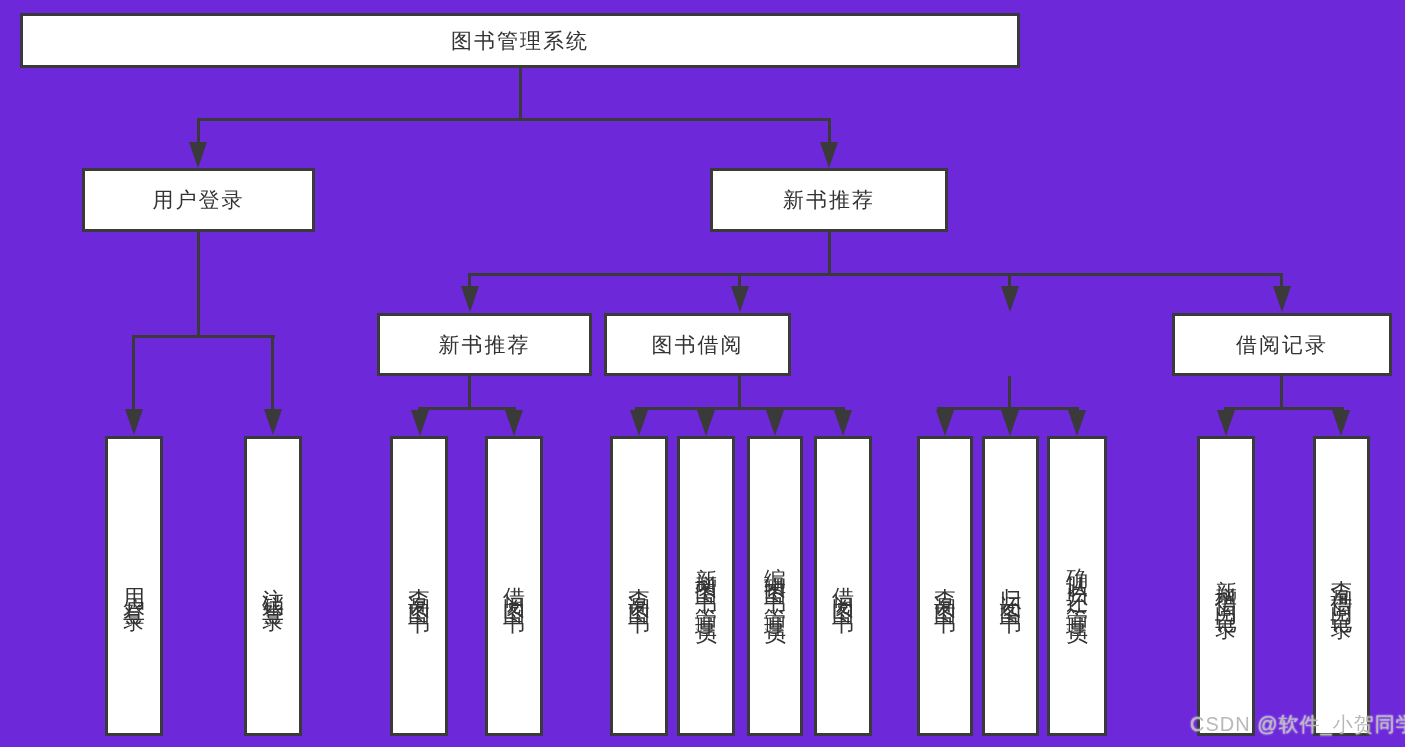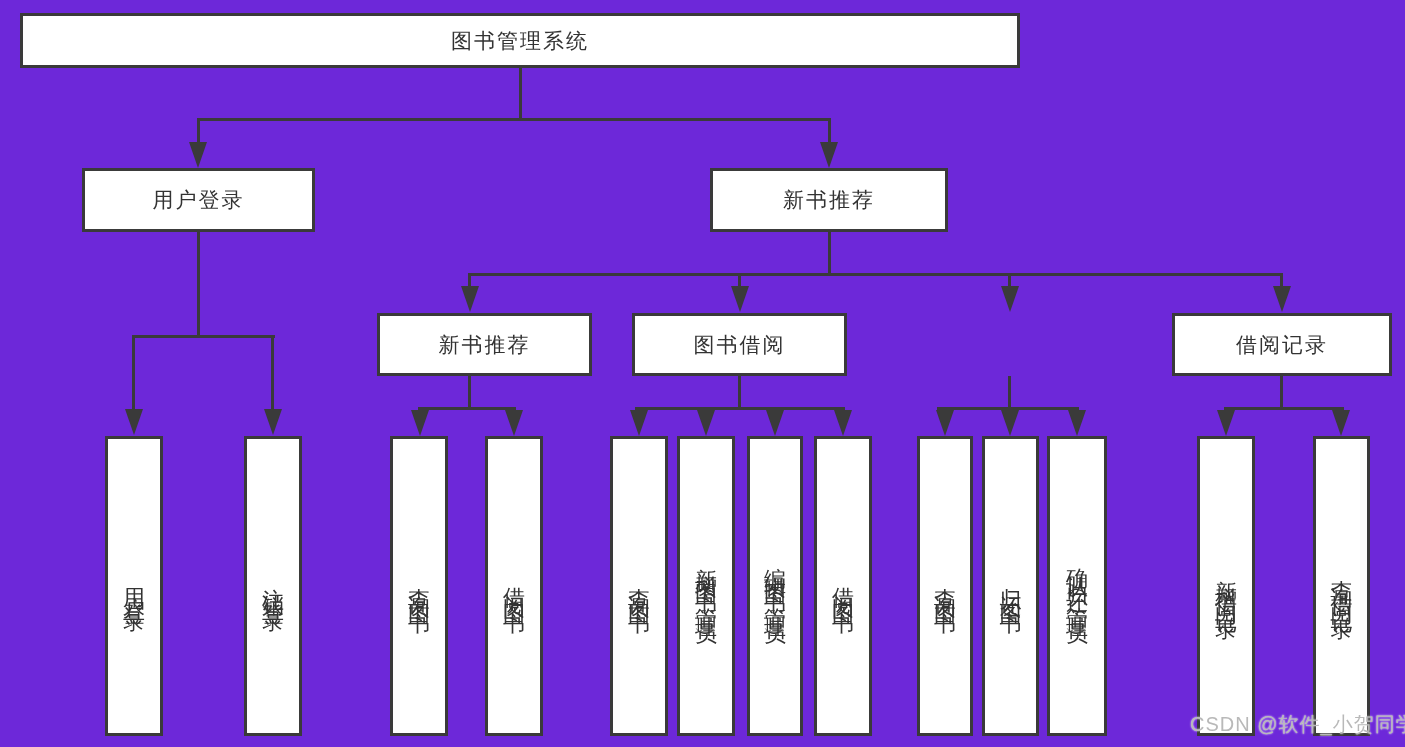--- a/index.html
+++ b/index.html
@@ -79,21 +79,21 @@
   <div class="vl" style="left:468px;top:273px;height:16px;"></div>
   <div class="ah" style="left:461px;top:286px;"></div>
   <div class="vl" style="left:738px;top:273px;height:16px;"></div>
   <div class="ah" style="left:731px;top:286px;"></div>
   <div class="vl" style="left:1008px;top:273px;height:16px;"></div>
   <div class="ah" style="left:1001px;top:286px;"></div>
   <div class="vl" style="left:1280px;top:273px;height:16px;"></div>
   <div class="ah" style="left:1273px;top:286px;"></div>
 
   <div class="box" style="left:377px;top:313px;width:215px;height:63px;">新书推荐</div>
-  <div class="box" style="left:632px;top:313px;width:215px;height:63px;">图书借阅</div>
+  <div class="box" style="left:604px;top:313px;width:187px;height:63px;">图书借阅</div>
   <div class="box" style="left:1172px;top:313px;width:220px;height:63px;">借阅记录</div>
 
   <div class="vl" style="left:468px;top:376px;height:34px;"></div>
   <div class="hl" style="left:418px;top:407px;width:98px;"></div>
   <div class="ah" style="left:411px;top:410px;"></div>
   <div class="ah" style="left:505px;top:410px;"></div>
 
   <div class="vl" style="left:738px;top:376px;height:34px;"></div>
   <div class="hl" style="left:635px;top:407px;width:210px;"></div>
   <div class="ah" style="left:630px;top:410px;"></div>

